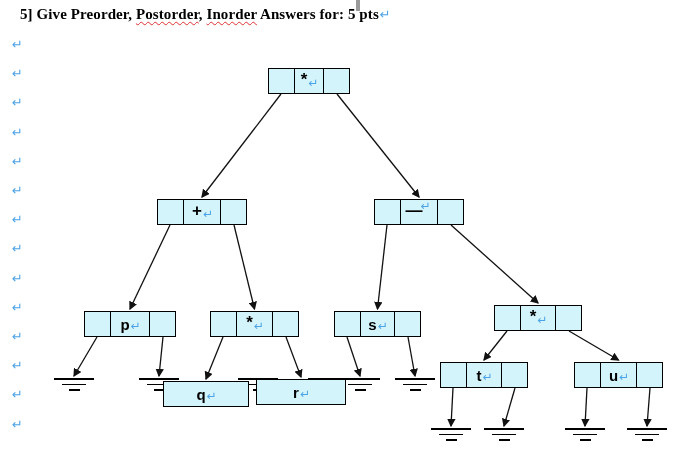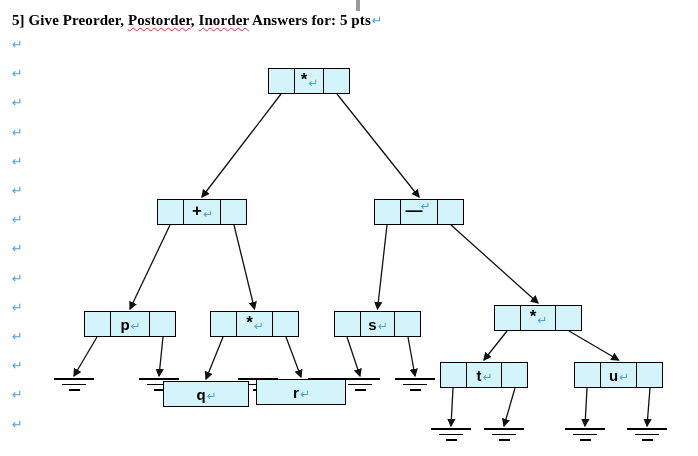--- a/index.html
+++ b/index.html
@@ -8,28 +8,27 @@
     background:#ffffff;
     font-family:"Liberation Serif", serif;
     overflow:hidden;
     position:relative;
   }
   #stage{position:absolute;left:0;top:0;width:698px;height:456px;}
 
   
   .heading{
     position:absolute;
-    left:12px;top:6px;
+    left:20px;top:6px;
     font-family:"Liberation Serif", serif;
     font-weight:bold;
     font-size:15px;
     color:#000;
     white-space:nowrap;
     letter-spacing:0.1px;
-    margin-top:6px;
   }
   .heading .spell{
     text-decoration:underline;
     text-decoration-style:wavy;
     text-decoration-color:#e03030;
     text-decoration-thickness:1px;
     text-underline-offset:2px;
   }
   .pilcrow{
     color:#4da3e8;

